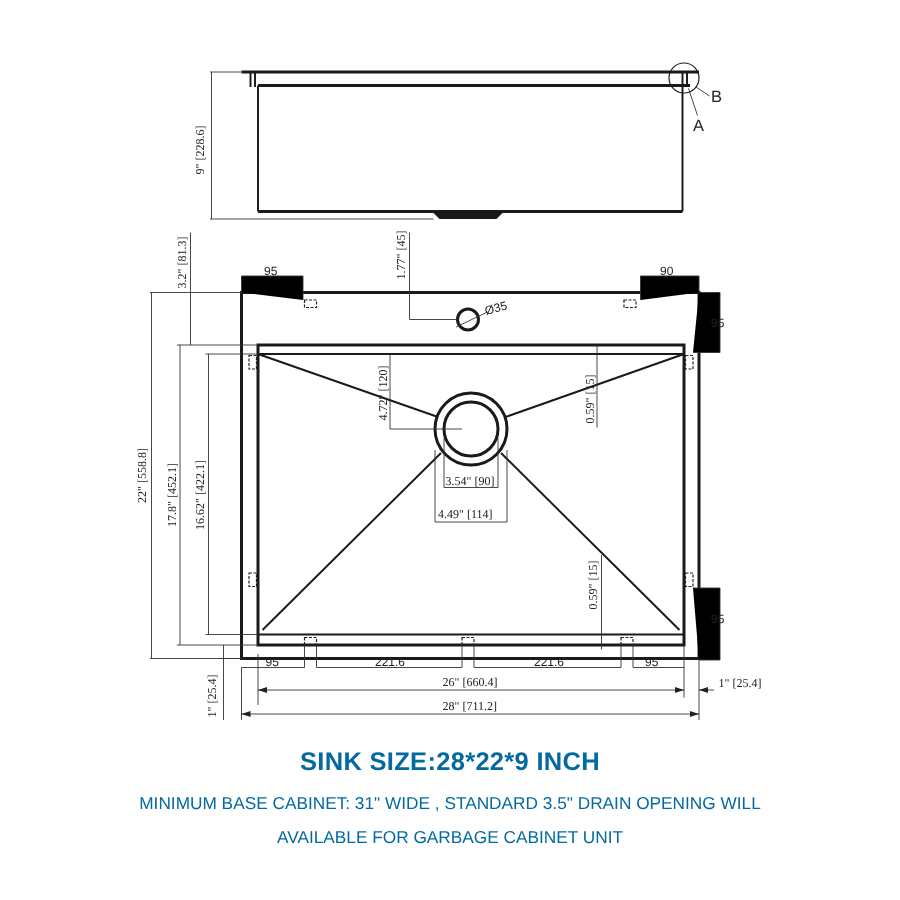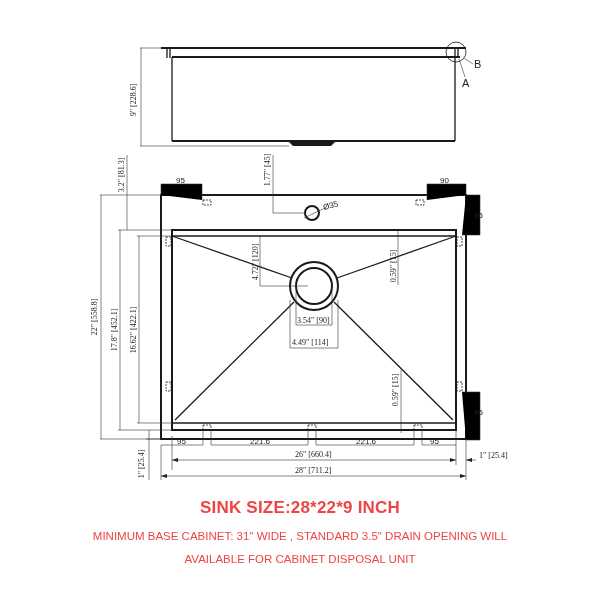--- a/index.html
+++ b/index.html
@@ -5,21 +5,21 @@
     html, body { margin: 0; padding: 0; background: #ffffff; }
     body { width: 600px; height: 600px; position: relative; overflow: hidden; font-family: "Liberation Serif", serif; }
     #drawing { position: absolute; left: 0; top: 0; width: 600px; height: 600px; }
     .ln { stroke: #1a1a1a; fill: none; }
     .thick { stroke-width: 2; }
     .med { stroke-width: 1.3; }
     .thin { stroke-width: 0.6; stroke: #333; }
     .dim { font-family: "Liberation Serif", serif; font-size: 8px; fill: #222; }
     .dimsans { font-family: "Liberation Sans", sans-serif; font-size: 8px; fill: #222; }
     .lbl { font-family: "Liberation Sans", sans-serif; font-size: 11px; fill: #222; }
-    .caption { position: absolute; left: 0; width: 600px; text-align: center; font-family: "Liberation Sans", sans-serif; color: #ef4444; }
+    .caption { position: absolute; left: 0; width: 600px; text-align: center; font-family: "Liberation Sans", sans-serif; color: #0369a1; }
     #title { top: 498px; font-size: 17px; font-weight: bold; letter-spacing: 0.2px; }
     #line1 { top: 530px; font-size: 11.5px; }
     #line2 { top: 553px; font-size: 11.5px; }
   </style>
 </head>
 <body>
 
 <svg id="drawing" viewBox="0 0 600 600" xmlns="http://www.w3.org/2000/svg">
 
   <g>
@@ -165,13 +165,13 @@
     <line class="thin" x1="161" y1="451" x2="161" y2="480"></line>
     <line class="thin" x1="161" y1="476" x2="466" y2="476"></line>
     <polygon points="161,476 167,474 167,478" fill="#222"></polygon>
     <polygon points="466,476 460,474 460,478" fill="#222"></polygon>
     <text class="dim" x="295" y="473">28" [711.2]</text>
   </g>
 </svg>
 
 <div id="title" class="caption">SINK SIZE:28*22*9 INCH</div>
 <div id="line1" class="caption">MINIMUM BASE CABINET: 31" WIDE , STANDARD 3.5" DRAIN OPENING WILL</div>
-<div id="line2" class="caption">AVAILABLE FOR CABINET DISPOSAL UNIT</div>
+<div id="line2" class="caption">AVAILABLE FOR GARBAGE CABINET UNIT</div>
 
 </body></html>

